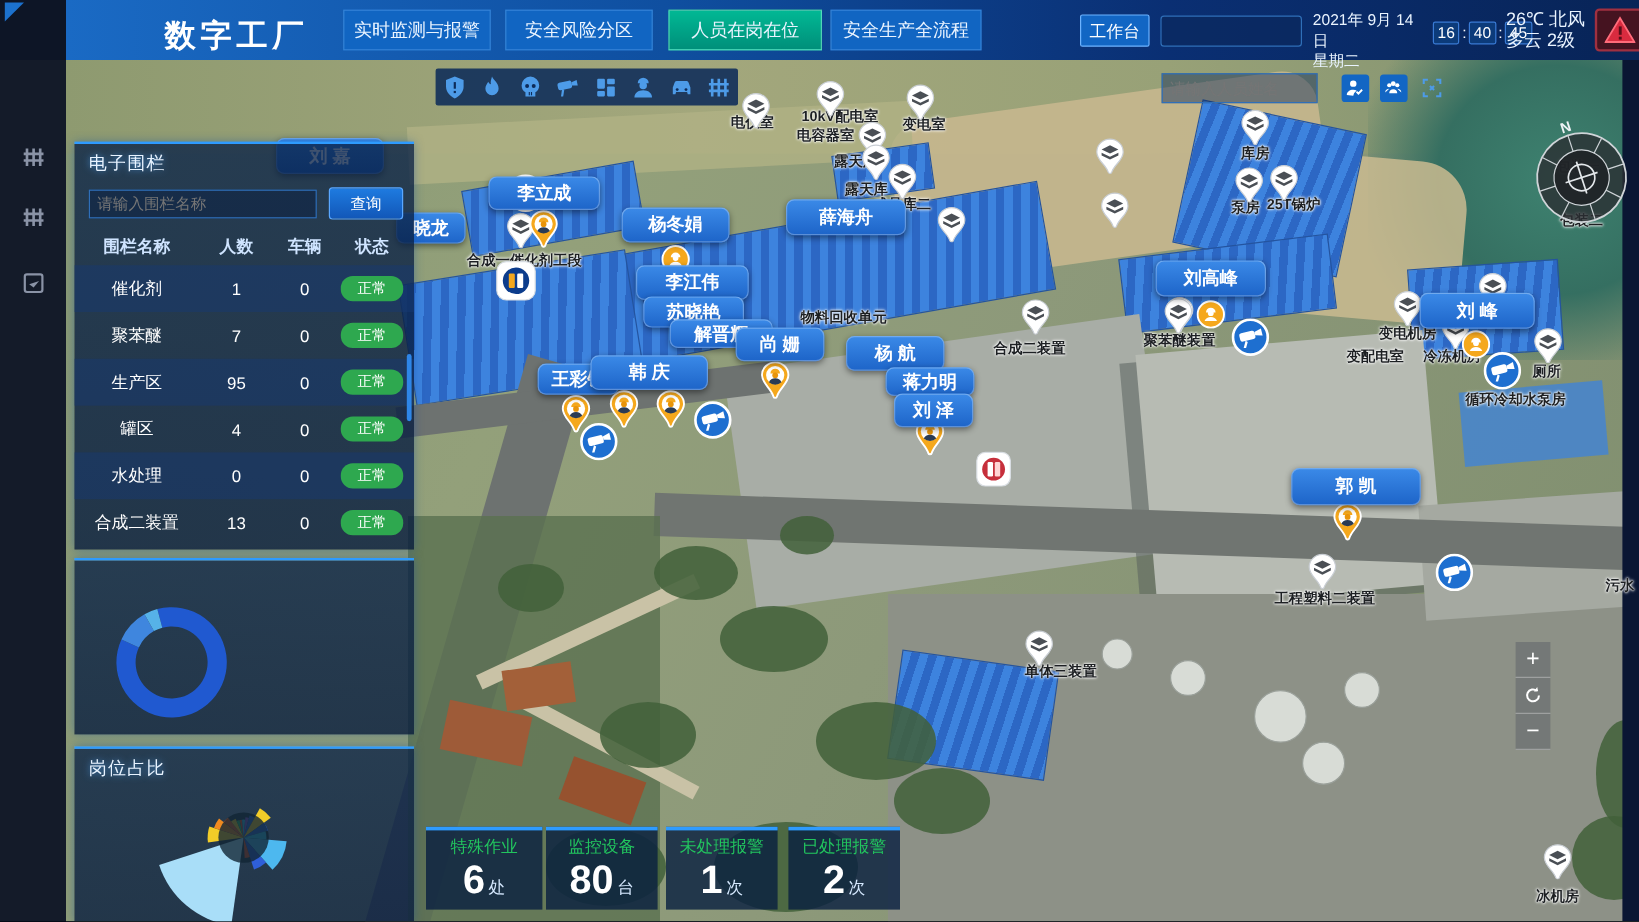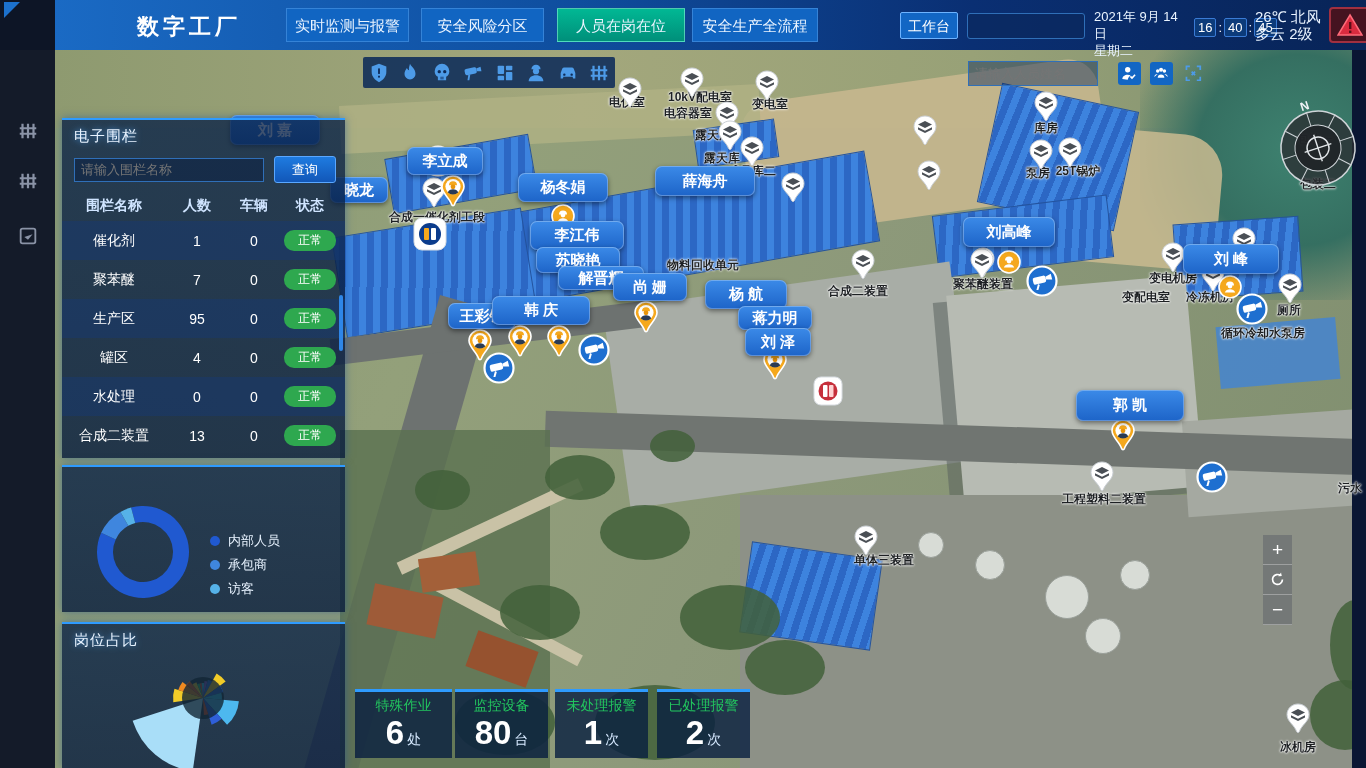--- a/index.html
+++ b/index.html
@@ -5,21 +5,21 @@
   html,body{margin:0;padding:0;background:#000;}
   #app{position:relative;width:1366px;height:768px;overflow:hidden;background:#0a1633;
        font-family:"Liberation Sans",sans-serif;color:#fff;}
   .abs{position:absolute;}
 
   
   #header{position:absolute;left:55px;top:0;width:1311px;height:50px;z-index:40;
     background:linear-gradient(90deg,#1a6ac4 0%,#0f4fa0 38%,#0a2f73 70%,#082457 100%);}
   #corner{position:absolute;left:0;top:0;width:55px;height:50px;background:#0d1526;z-index:41;}
   #corner .glyph{position:absolute;left:4px;top:2px;width:0;height:0;border-left:16px solid #1e7be0;border-bottom:16px solid transparent;opacity:.9;}
-  #app-title{position:absolute;left:82px;top:12px;font-size:22px;font-weight:bold;letter-spacing:4px;color:#fff;}
+  #app-title{position:absolute;left:82px;top:12px;font-size:26px;font-weight:bold;letter-spacing:4px;color:#fff;}
   .tab{position:absolute;top:8px;height:34px;line-height:34px;text-align:center;font-size:15px;
        color:#eaf4ff;background:#1165c2;border:1px solid rgba(120,190,255,.35);box-sizing:border-box;cursor:pointer;}
   .tab.active{background:linear-gradient(180deg,#01b894,#008f7a);border-color:rgba(160,255,230,.5);}
   #btn-workbench{position:absolute;left:845px;top:12px;width:58px;height:27px;line-height:27px;text-align:center;
        font-size:14px;background:#1266c4;border:1px solid #6db3ff;box-sizing:border-box;border-radius:2px;cursor:pointer;}
   #header-search{position:absolute;left:912px;top:13px;width:118px;height:26px;box-sizing:border-box;
        background:rgba(10,40,92,.65);border:1px solid #2f6fb8;border-radius:3px;color:#cfe4ff;font-size:13px;padding:0 6px;outline:none;}
   #date-block{position:absolute;left:1039px;top:8px;width:96px;font-size:13px;line-height:17px;color:#eaf4ff;}
   #time-block{position:absolute;left:1139px;top:16px;height:22px;display:flex;align-items:center;gap:2px;font-size:13px;}
   .time-box{display:inline-block;background:#0c3b7a;border:1px solid #3a7bd5;border-radius:2px;padding:1px 3px;color:#fff;}
@@ -544,21 +544,21 @@
         <svg width="30" height="30" viewBox="0 0 30 30">
           <rect x="1" y="1" width="28" height="28" rx="7" fill="#fff" stroke="#d8dde2"></rect>
           <circle cx="15" cy="15" r="9.5" fill="#c62f3b"></circle>
           <rect x="10" y="9" width="4.5" height="12" rx="1" fill="#fff"></rect>
           <rect x="16" y="9" width="4.5" height="12" rx="1" fill="#ffd3d3"></rect>
         </svg>
       </div>
     </div>
   <div id="tag-layer" class="abs" style="left:0;top:0;width:1366px;height:768px;z-index:9;">
       <div class="name-tag" style="left: 230px; top: 115px; width: 90px; height: 30px;">刘 嘉</div>
-      <div class="name-tag" style="left: 407px; top: 147px; width: 76px; height: 28px;">李立成</div>
+      <div class="name-tag" style="left: 407px; top: 147px; width: 93px; height: 28px;">李立成</div>
       <div class="name-tag" style="left: 330px; top: 177px; width: 58px; height: 26px;">晓龙</div>
       <div class="name-tag" style="left: 518px; top: 173px; width: 90px; height: 29px;">杨冬娟</div>
       <div class="name-tag" style="left: 655px; top: 166px; width: 100px; height: 30px;">薛海舟</div>
       <div class="name-tag" style="left: 530px; top: 221px; width: 94px; height: 29px;">李江伟</div>
       <div class="name-tag" style="left: 536px; top: 247px; width: 84px; height: 26px;">苏晓艳</div>
       <div class="name-tag" style="left: 558px; top: 266px; width: 86px; height: 24px;">解晋辉</div>
       <div class="name-tag" style="left: 613px; top: 273px; width: 74px; height: 28px;">尚 姗</div>
       <div class="name-tag" style="left: 705px; top: 280px; width: 82px; height: 29px;">杨 航</div>
       <div class="name-tag" style="left: 448px; top: 303px; width: 68px; height: 26px;">王彩铁</div>
       <div class="name-tag" style="left: 492px; top: 296px; width: 98px; height: 29px;">韩 庆</div>
@@ -794,34 +794,20 @@
       </div>
     <div id="fence-scrollbar"></div>
   </div>
 
   <div class="panel" style="top:465px;height:147px;">
     <svg id="donut" width="110" height="110" style="position:absolute;left:26px;top:30px;">
         <path d="M43.09432392528405,10.567411990702858 A46,46 0 1 1 13.175138983834835,35.851083556021564 L27.722916728587936,42.51157623218798 A30,30 0 1 0 47.23542864692438,26.02222521132795 Z" fill="#2059d0"></path>
         <path d="M13.175138983834835,35.851083556021564 A46,46 0 0 1 32.418427333703505,14.924164688471294 L40.272887391545765,28.86358566639432 A30,30 0 0 0 27.722916728587936,42.51157623218798 Z" fill="#3f86de"></path>
         <path d="M32.418427333703505,14.924164688471294 A46,46 0 0 1 43.09432392528404,10.567411990702865 L47.235428646924376,26.022225211327953 A30,30 0 0 0 40.272887391545765,28.86358566639432 Z" fill="#56b2e8"></path>
       </svg>
-    <div id="donut-legend" style="position:absolute;left:148px;top:65px;">
-        <div class="legend-item">
-          <span class="legend-dot" style="background:#2059d0"></span>
-          <span>内部人员</span>
-        </div>
-        <div class="legend-item">
-          <span class="legend-dot" style="background:#3f86de"></span>
-          <span>承包商</span>
-        </div>
-        <div class="legend-item">
-          <span class="legend-dot" style="background:#56b2e8"></span>
-          <span>访客</span>
-        </div>
-      </div>
   </div>
 
   <div class="panel" style="top:622px;height:146px;">
     <div class="panel-title">岗位占比</div>
   </div>
   <svg id="rose" width="180" height="180" style="position:absolute;left:113px;top:608px;z-index:21;">
       <path d="M90,90 L79.70119052895517,163.27983708687623 A74,74 0 0 1 19.621817794158645,112.86725758374612 Z" fill="#a9def8"></path>
       <path d="M90,90 L125.86300913130285,93.1376067389157 A36,36 0 0 1 114.0887018289189,116.75321371718618 Z" fill="#4db8ef"></path>
       <path d="M90,90 L108.73565697804803,110.80805511336703 A28,28 0 0 1 98.65247584249853,116.6295824562643 Z" fill="#2f5fd9"></path>
       <path d="M90,90 L95.2532889043741,106.16796077701761 A17,17 0 0 1 90.88971125613004,106.97670209082776 Z" fill="#e8542e"></path>

